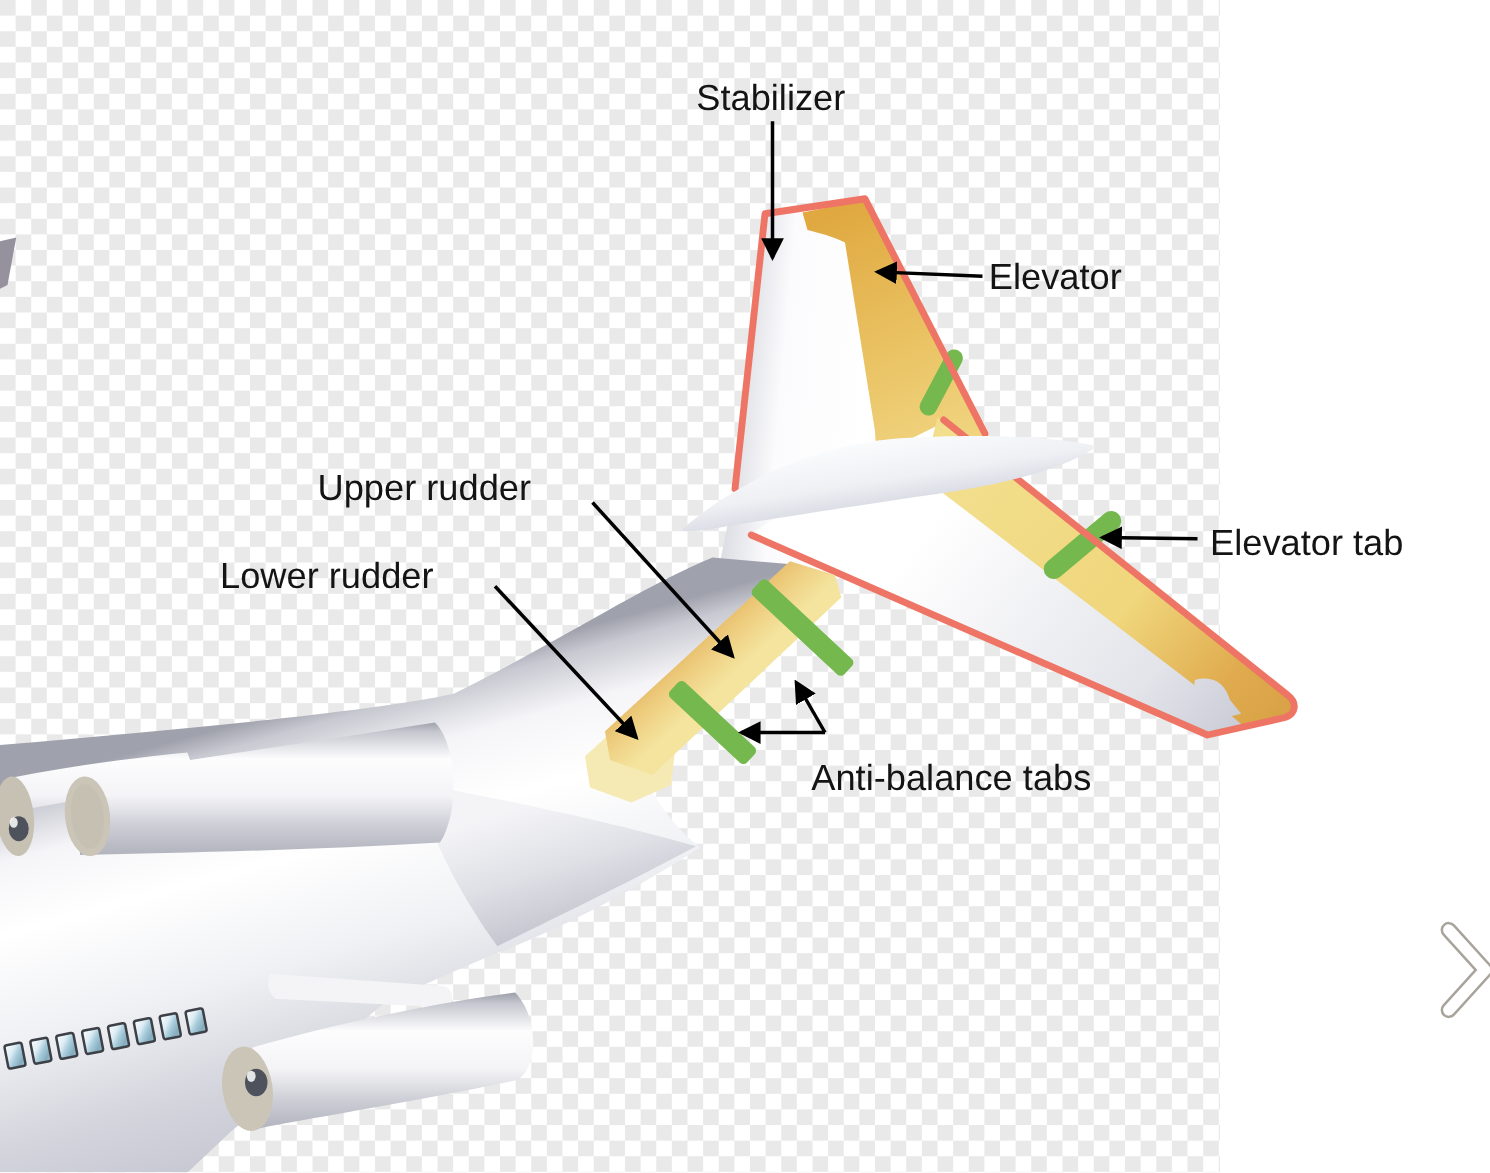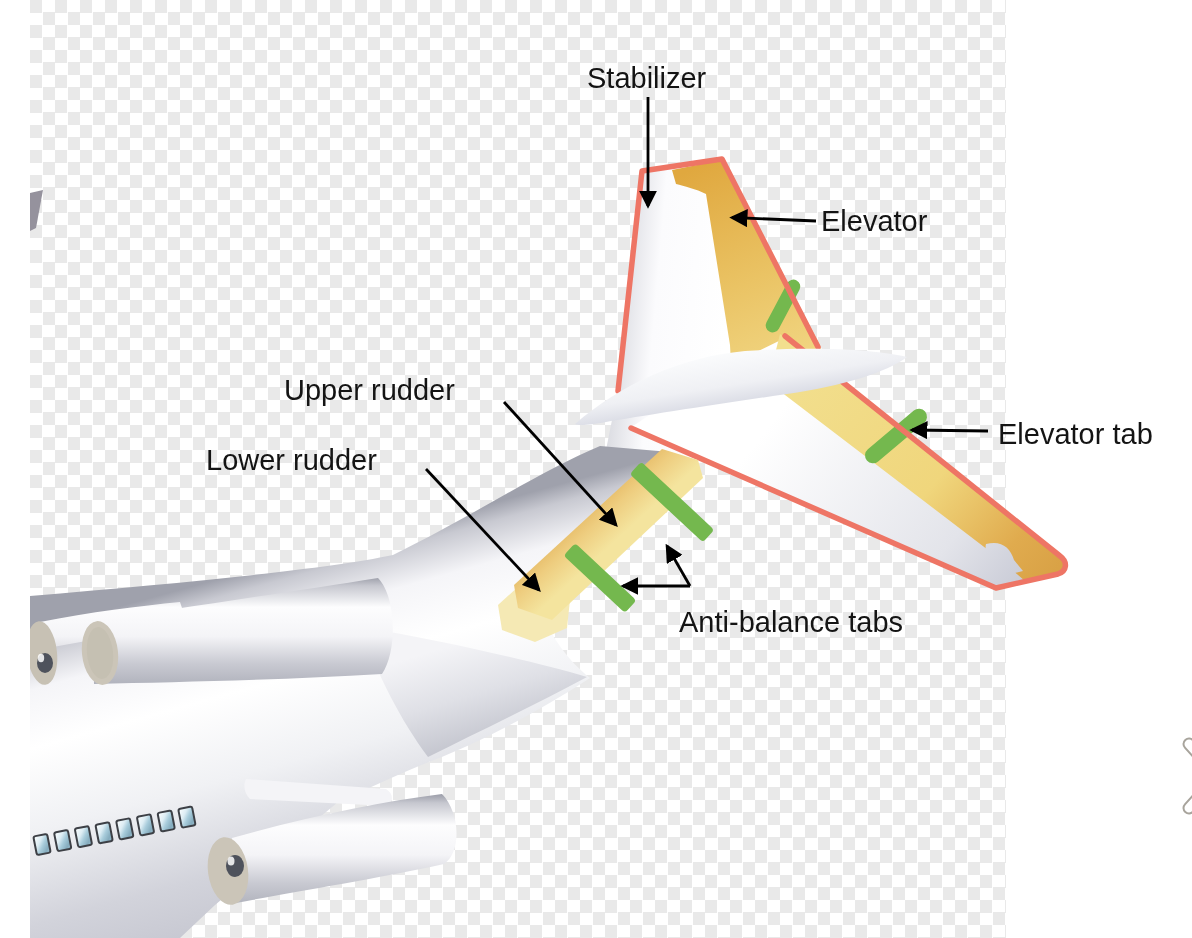--- a/index.html
+++ b/index.html
@@ -1,21 +1,21 @@
 <!DOCTYPE html>
 <html><head>
 <meta charset="utf-8">
 <style>
   html,body{margin:0;padding:0;}
   body{
     width:1192px;height:938px;overflow:hidden;
     font-family:"Liberation Sans",sans-serif;
     background-color:#ffffff;
   }
-  .stage{position:relative;width:976px;height:938px;margin-left:30px;}
+  .stage{position:relative;width:976px;height:938px;}
   .checkerboard{
     position:absolute;inset:0;
     background-image:conic-gradient(#ffffff 25%, #e9e9e9 0 50%, #ffffff 0 75%, #e9e9e9 0);
     background-size:25px 25px;
   }
   svg.diagram{position:absolute;inset:0;display:block;}
   .lbl{
     font-family:"Liberation Sans",sans-serif;
     font-size:29px;
     fill:#141414;

